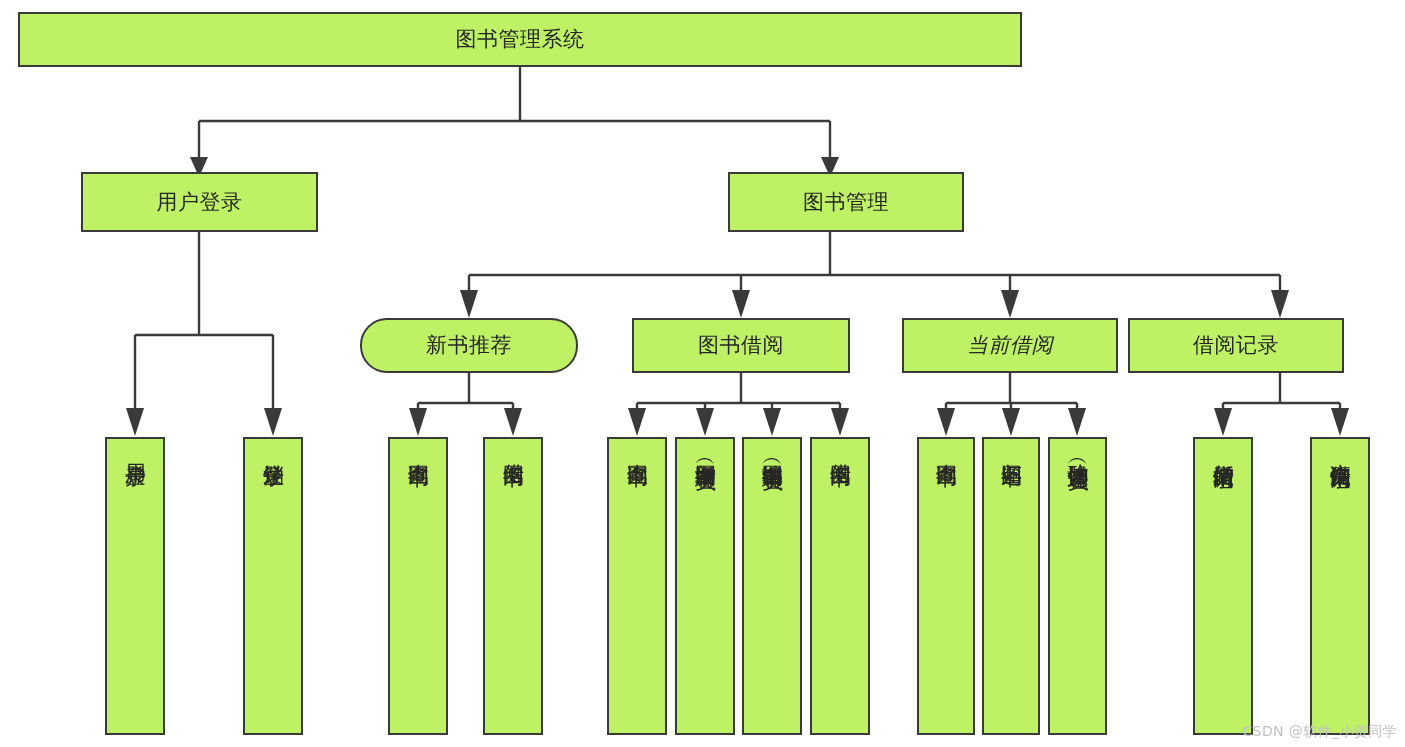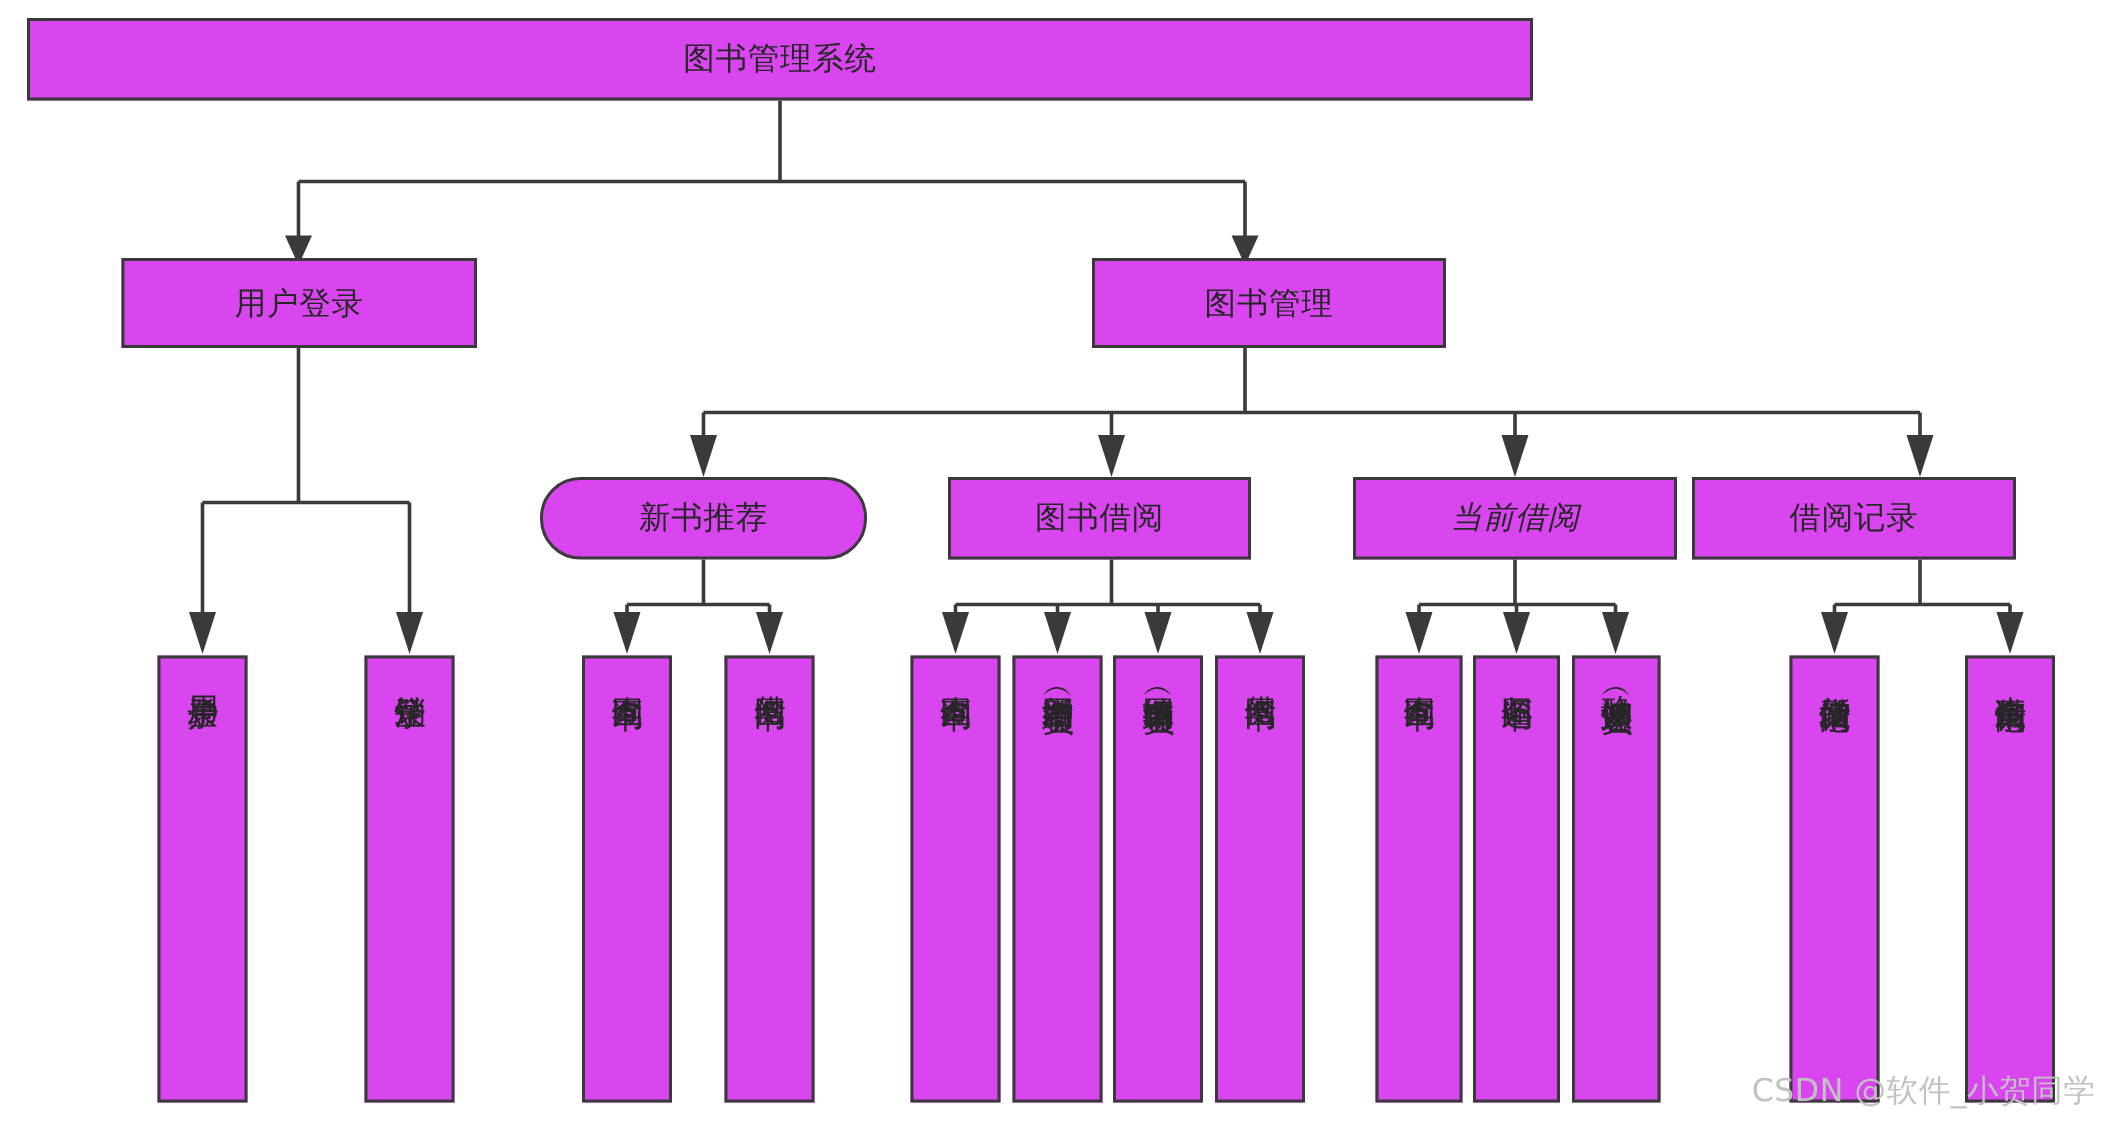--- a/index.html
+++ b/index.html
@@ -20,21 +20,21 @@
   #wiring {
     position: absolute;
     left: 0;
     top: 0;
     width: 1405px;
     height: 747px;
   }
   .node {
     position: absolute;
     box-sizing: border-box;
-    background: #d946ef;
+    background: #bef264;
     border: 2px solid #3a3a3a;
     display: flex;
     align-items: center;
     justify-content: center;
     text-align: center;
   }
   .node-label {
     color: #262626;
     font-size: 21px;
     line-height: 1.18;
@@ -51,21 +51,21 @@
   .node.leaf {
     align-items: flex-start;
     padding-top: 8px;
     justify-content: center;
   }
   .watermark {
     position: absolute;
     right: 8px;
     bottom: 6px;
     color: #c2c2c2;
-    font-size: 21px;
+    font-size: 14px;
     letter-spacing: 0.4px;
     white-space: nowrap;
     pointer-events: none;
   }
 </style>
 </head>
 <body>
 
 <div id="diagram-root">
 
@@ -157,21 +157,21 @@
   <div class="node" style="left:81px; top:172px; width:237px; height:60px;">
     <span class="node-label">用户登录</span>
   </div>
   <div class="node" style="left:712px; top:172px; width:236px; height:60px;margin-left:16px;">
     <span class="node-label">图书管理</span>
   </div>
 
   <div class="node" style="left:360px; top:318px; width:218px; height:55px;border-radius:27px;">
     <span class="node-label">新书推荐</span>
   </div>
-  <div class="node" style="left:632px; top:318px; width:202px; height:55px;">
+  <div class="node" style="left:632px; top:318px; width:218px; height:55px;">
     <span class="node-label">图书借阅</span>
   </div>
   <div class="node" style="left:902px; top:318px; width:216px; height:55px;font-style:italic;">
     <span class="node-label">当前借阅</span>
   </div>
   <div class="node" style="left:1128px; top:318px; width:216px; height:55px;">
     <span class="node-label">借阅记录</span>
   </div>
 
   <div class="node leaf" style="left:105px; top:437px; width:60px; height:298px;">

